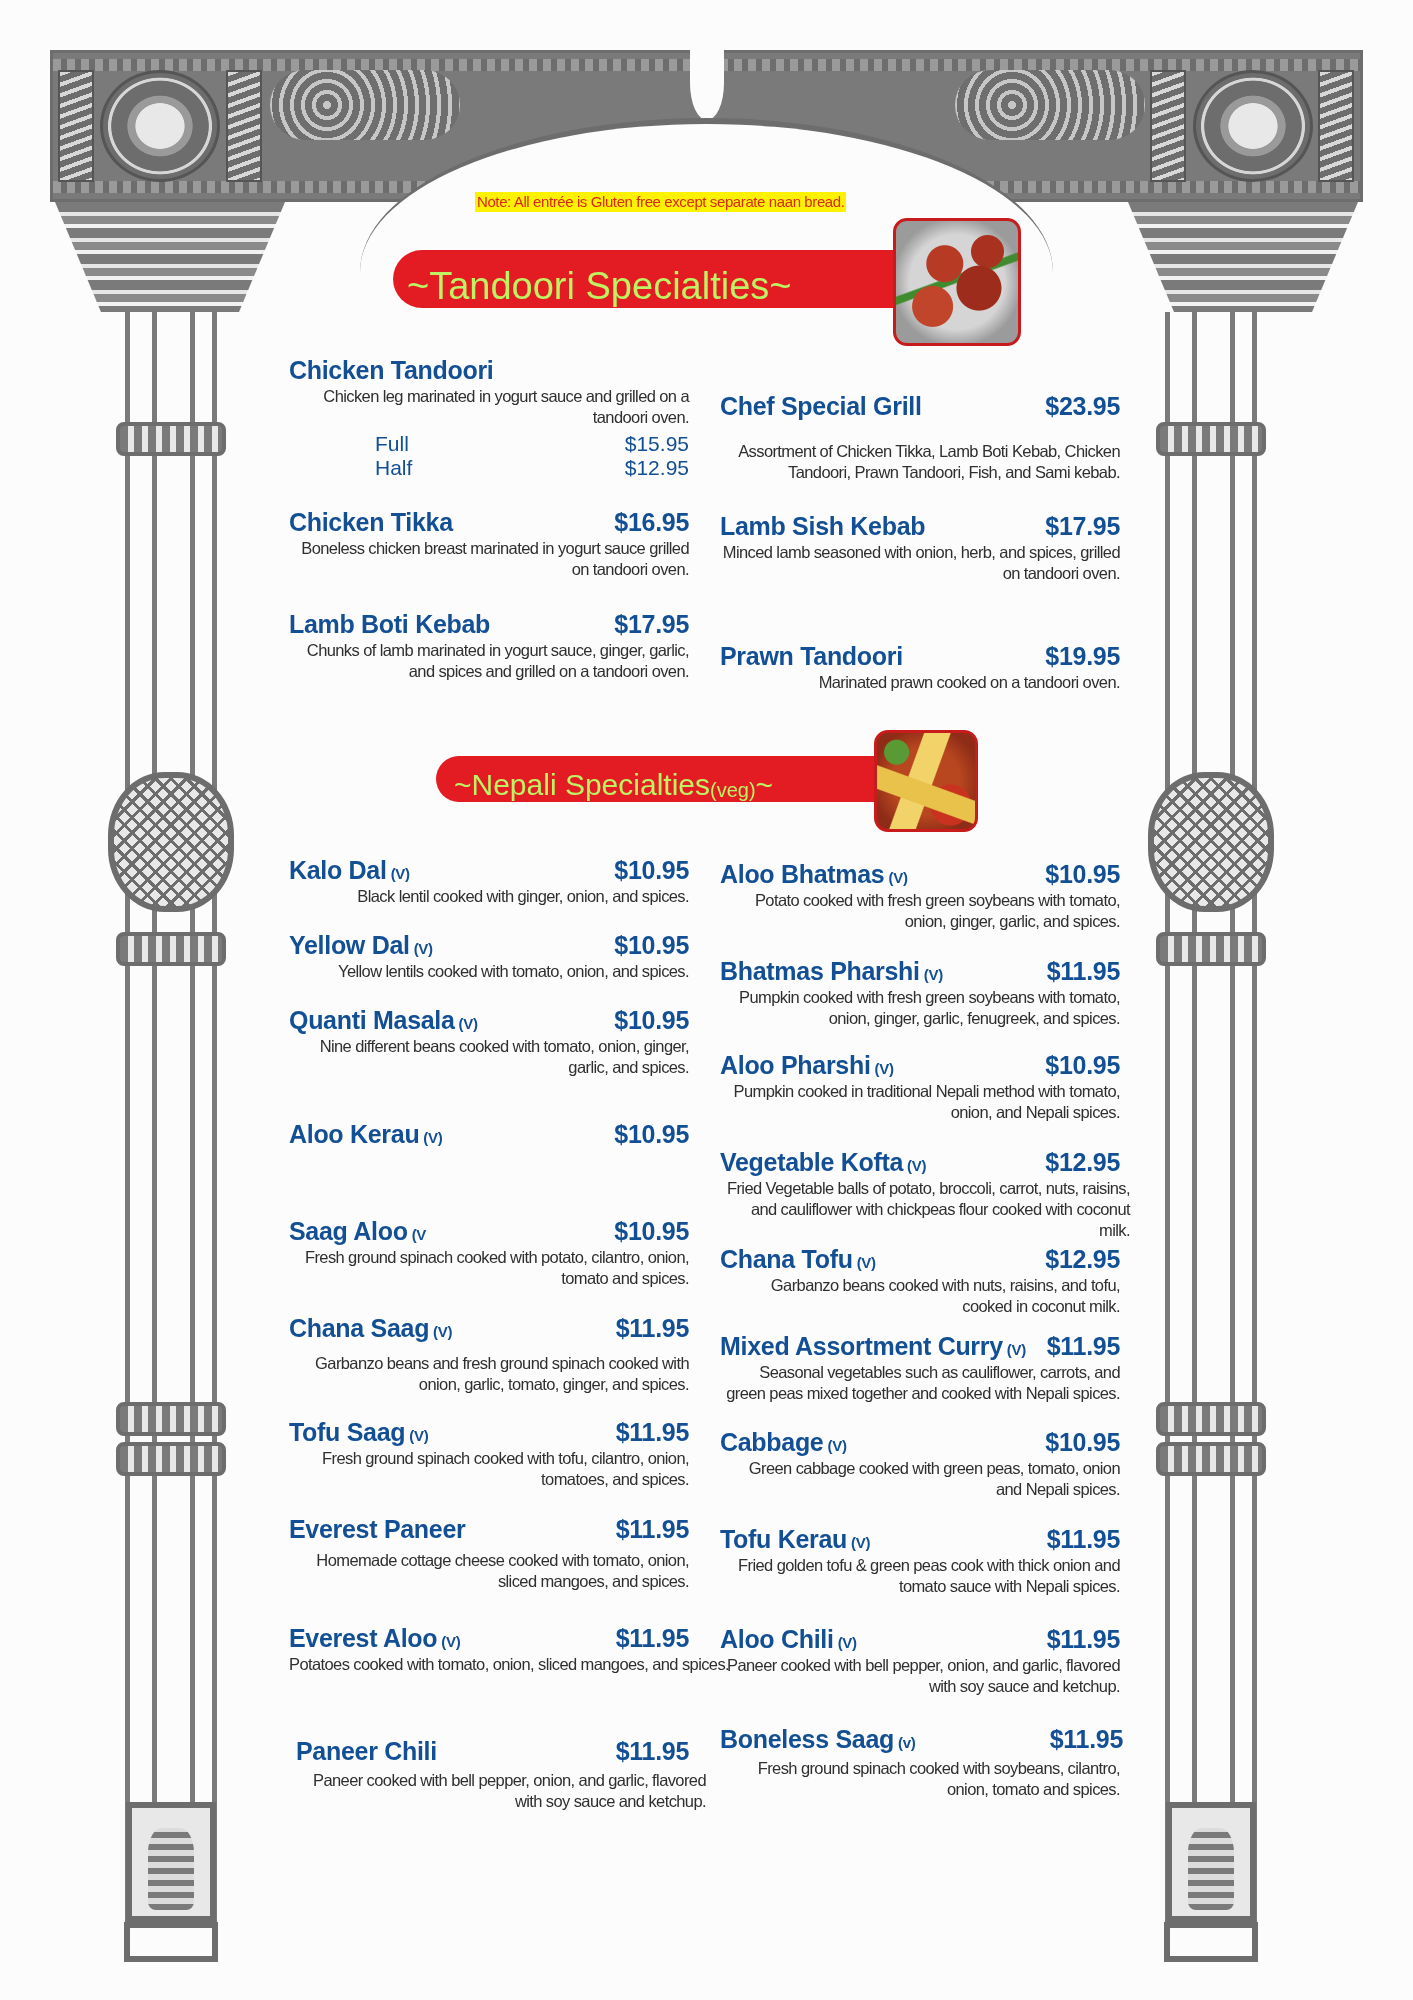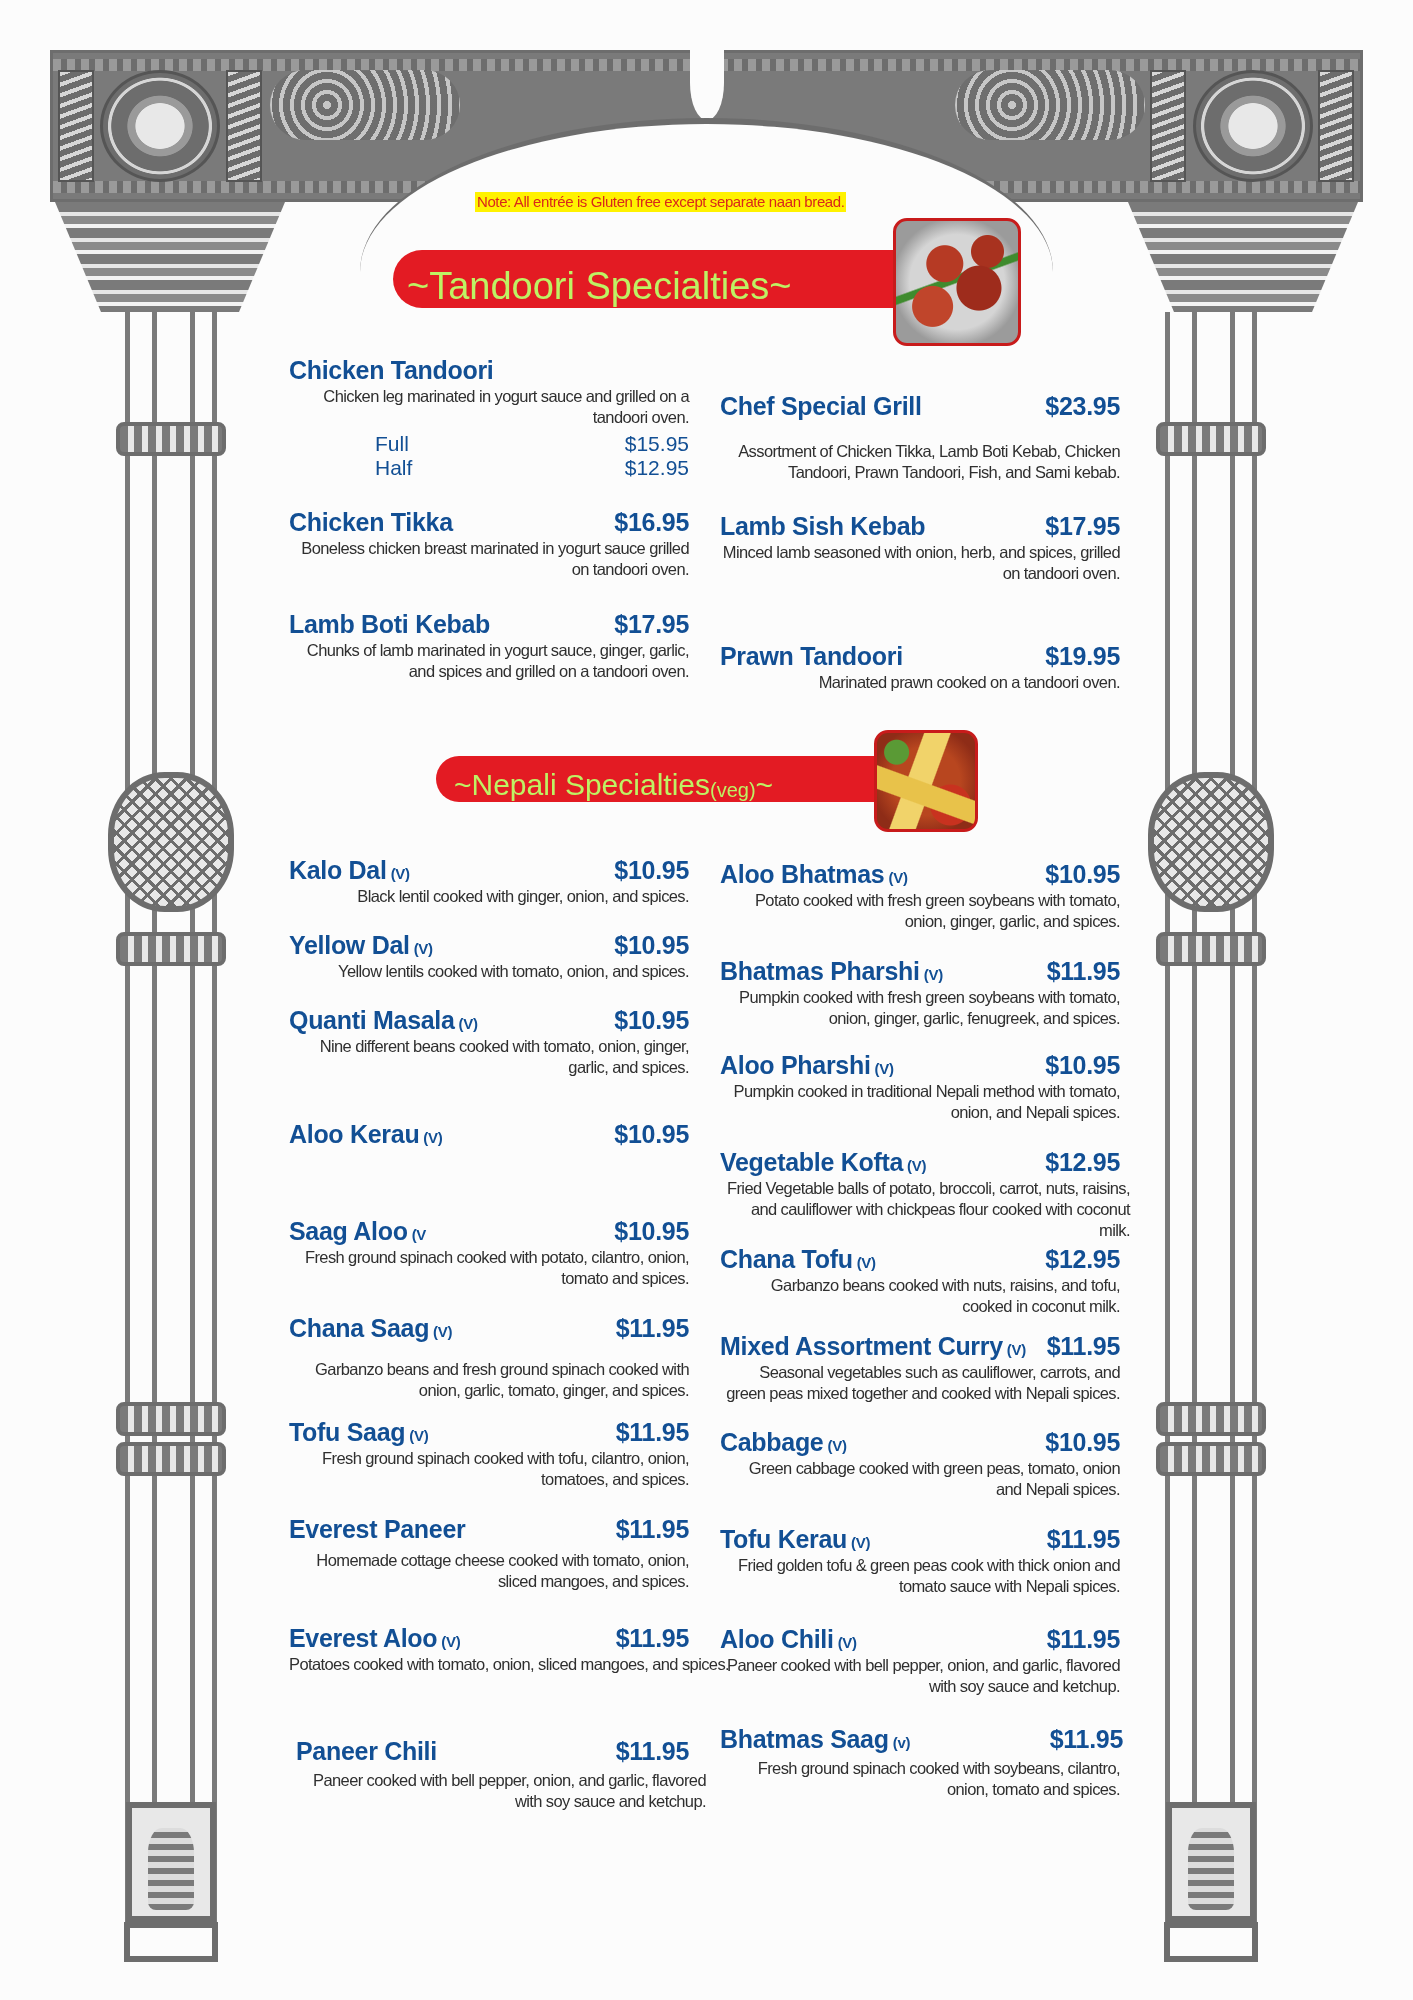--- a/index.html
+++ b/index.html
@@ -289,21 +289,21 @@
   <span class="item-price">$10.95</span>
     </div>
   <div class="item-desc">Fresh ground spinach cooked with potato, cilantro, onion, tomato and spices.</div>
 </div>
 
 <div class="item" style="left:289px; top:1314px;">
   <div class="item-head">
       <span class="item-name"><span>Chana Saag</span><span class="veg">(V)</span></span>
   <span class="item-price">$11.95</span>
     </div>
-  <div class="item-desc" style="margin-top:16px">Garbanzo beans and fresh ground spinach cooked with onion, garlic, tomato, ginger, and spices.</div>
+  <div class="item-desc" style="margin-top:10px">Garbanzo beans and fresh ground spinach cooked with onion, garlic, tomato, ginger, and spices.</div>
 </div>
 
 <div class="item" style="left:289px; top:1418px;">
   <div class="item-head">
       <span class="item-name"><span>Tofu Saag</span><span class="veg">(V)</span></span>
   <span class="item-price">$11.95</span>
     </div>
   <div class="item-desc">Fresh ground spinach cooked with tofu, cilantro, onion, tomatoes, and spices.</div>
 </div>
 
@@ -398,17 +398,17 @@
 <div class="item" style="left:720px; top:1625px;">
   <div class="item-head">
       <span class="item-name"><span>Aloo Chili</span><span class="veg">(V)</span></span>
   <span class="item-price">$11.95</span>
     </div>
   <div class="item-desc">Paneer cooked with bell pepper, onion, and garlic, flavored with soy sauce and ketchup.</div>
 </div>
 
 <div class="item" style="left:720px; top:1725px;">
   <div class="item-head" style="width:403px">
-      <span class="item-name"><span>Bhatmas Saag</span><span class="veg">(v)</span></span>
+      <span class="item-name"><span>Boneless Saag</span><span class="veg">(v)</span></span>
   <span class="item-price">$11.95</span>
     </div>
   <div class="item-desc" style="margin-top:4px">Fresh ground spinach cooked with soybeans, cilantro, onion, tomato and spices.</div>
 </div>
 
 </body></html>

